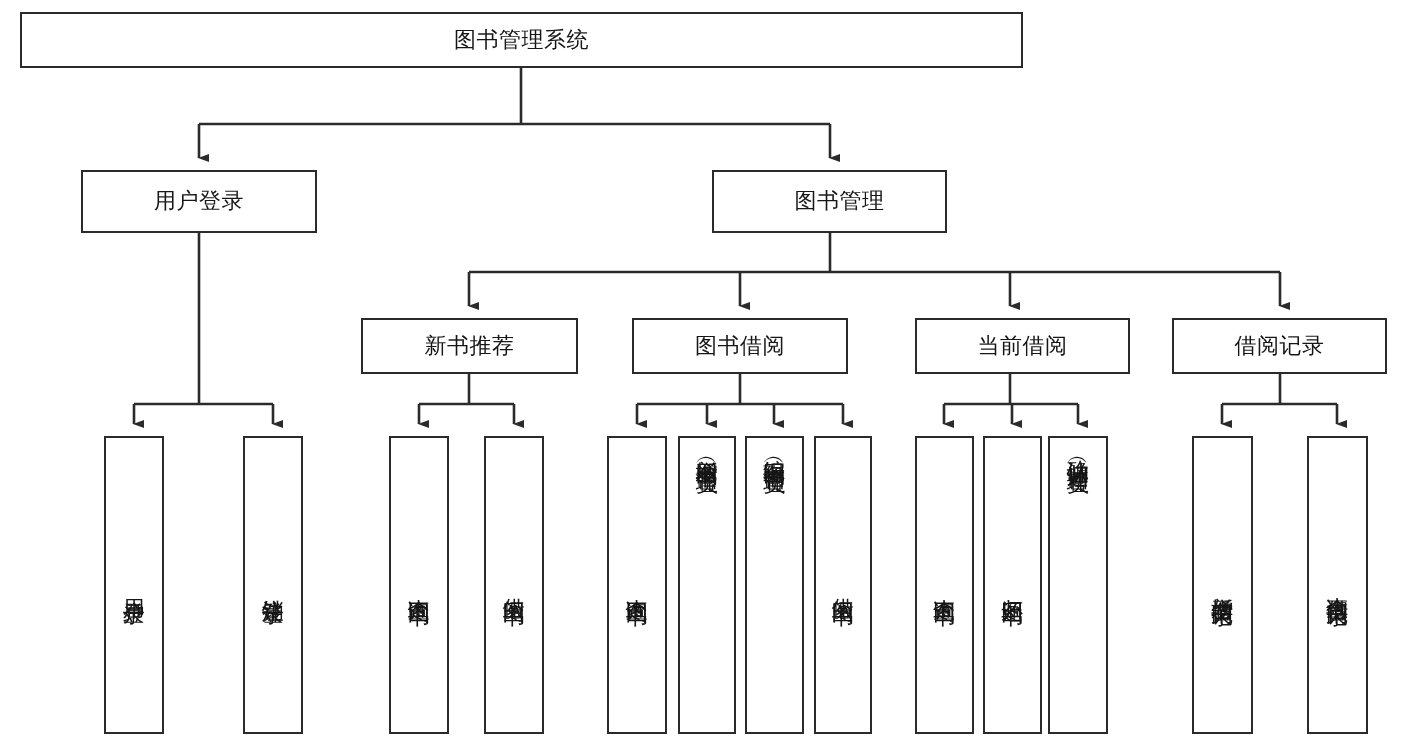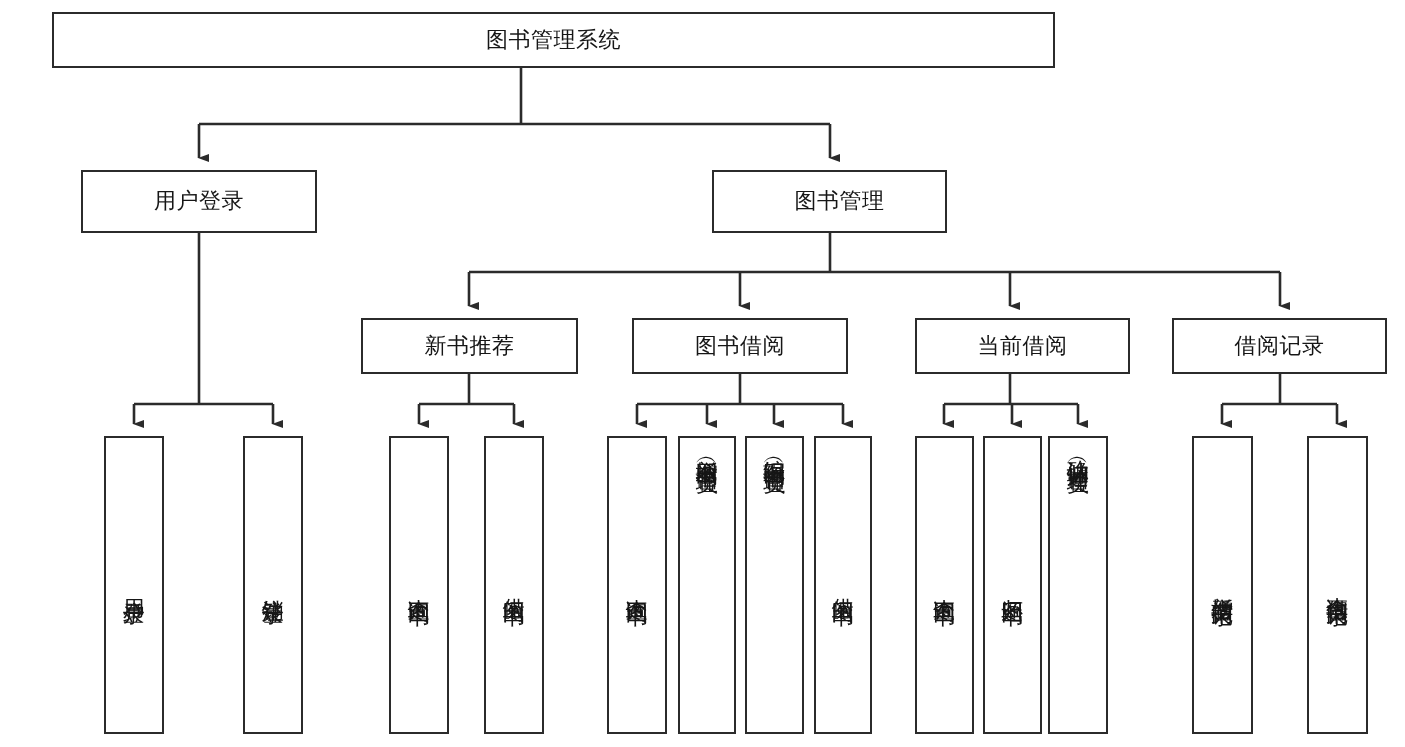--- a/index.html
+++ b/index.html
@@ -123,21 +123,21 @@
       <path d="M1012,404 L1012,424" marker-end="url(#arrowhead)"></path>
       <path d="M1078,404 L1078,424" marker-end="url(#arrowhead)"></path>
 
       <path d="M1280,374 L1280,404"></path>
       <path d="M1222,404 L1337,404"></path>
       <path d="M1222,404 L1222,424" marker-end="url(#arrowhead)"></path>
       <path d="M1337,404 L1337,424" marker-end="url(#arrowhead)"></path>
     </g>
   </svg>
 
-  <div class="node-box" style="left:20px; top:12px; width:1003px; height:56px;margin-left:32px;">
+  <div class="node-box" style="left:20px; top:12px; width:1003px; height:56px;">
     <span class="node-label">图书管理系统</span>
   </div>
 
   <div class="node-box" style="left:81px; top:170px; width:236px; height:63px;">
     <span class="node-label">用户登录</span>
   </div>
   <div class="node-box" style="left:712px; top:170px; width:235px; height:63px;padding-left:20px;">
     <span class="node-label">图书管理</span>
   </div>
 

